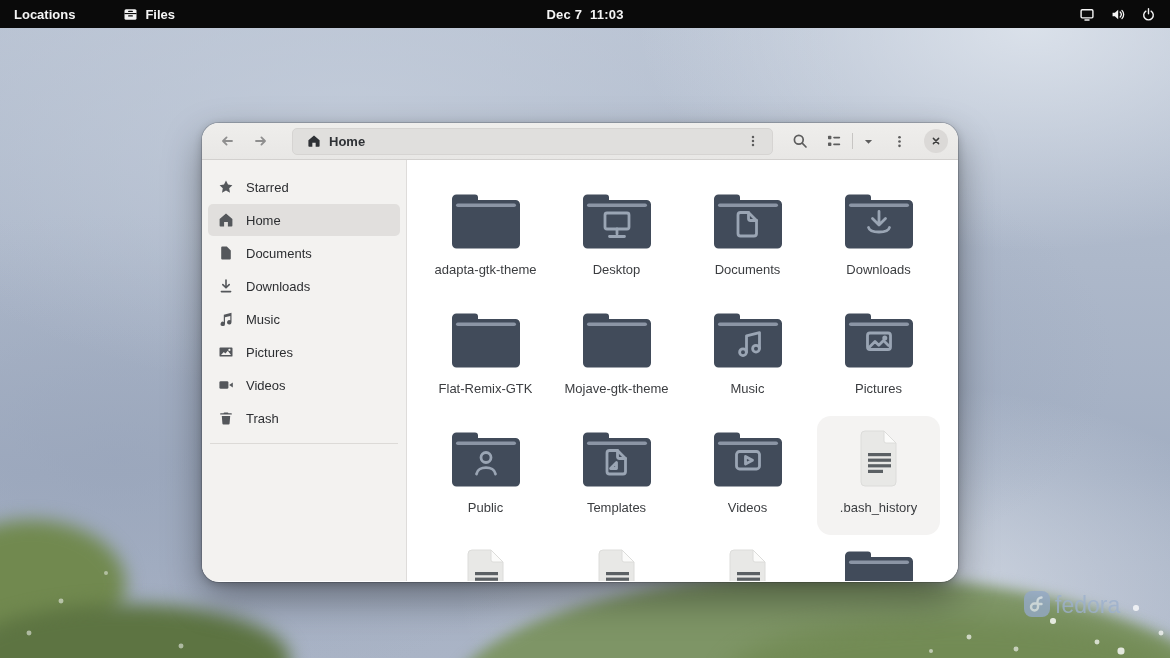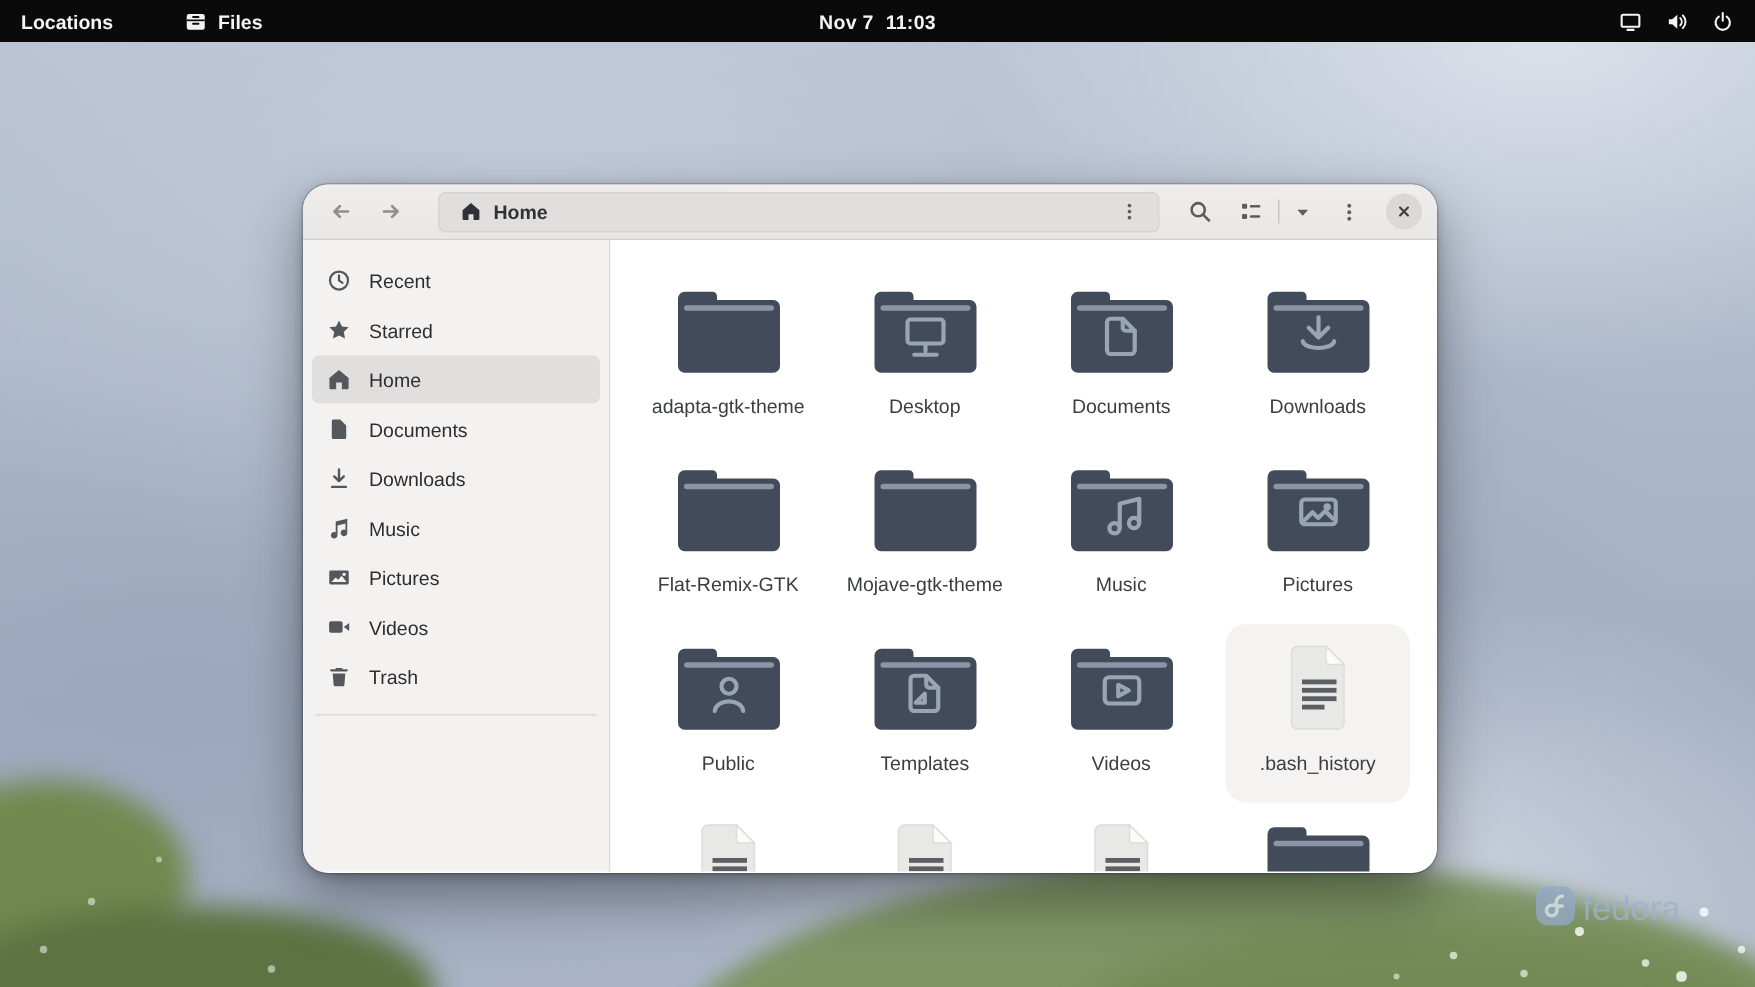--- a/index.html
+++ b/index.html
@@ -114,21 +114,21 @@
               <rect x="1.6" y="2.4" width="12.8" height="11.2" rx="1.6" fill="#f2f2f2"></rect>
               <rect x="1.6" y="6.4" width="12.8" height="1.2" fill="#0a0a0a"></rect>
               <rect x="5.4" y="3.9" width="5.2" height="1.5" rx=".7" fill="#0a0a0a"></rect>
               <rect x="5.4" y="8.7" width="5.2" height="1.5" rx=".7" fill="#0a0a0a"></rect>
             </svg>
         </span>
         <span>Files</span>
       </button>
     </div>
     <button class="tb-clock">
-      <span>Nov 7</span><span class="gap"></span><span>11:03</span>
+      <span>Dec 7</span><span class="gap"></span><span>11:03</span>
     </button>
     <div class="tb-right">
       <span>
         <svg width="16" height="15" viewBox="0 0 16 16" fill="none" stroke="#f5f5f5" stroke-width="1.5">
             <rect x="1.7" y="3" width="12.6" height="8.6" rx="1.2"></rect>
             <path d="M5.8 13.8h4.4" stroke-linecap="round"></path>
           </svg>
       </span>
       <span>
         <svg width="16" height="15" viewBox="0 0 16 16">
@@ -208,29 +208,20 @@
         <svg width="12" height="12" viewBox="0 0 16 16" fill="none" stroke="currentColor" stroke-width="1.9" stroke-linecap="round">
             <path d="M4.5 4.5l7 7M11.5 4.5l-7 7"></path>
           </svg>
       </button>
     </div>
 
     <div class="win-body">
       <div class="sidebar" id="sidebar">
           <div class="side-item">
             <span class="s-ico">
-              <svg width="16" height="16" viewBox="0 0 16 16" fill="none" stroke="currentColor" stroke-width="1.5" stroke-linecap="round">
-                <circle cx="8" cy="8" r="6"></circle>
-                <path d="M8 4.6V8l2.3 1.6"></path>
-              </svg>
-            </span>
-            <span>Recent</span>
-          </div>
-          <div class="side-item">
-            <span class="s-ico">
               <svg width="16" height="16" viewBox="0 0 16 16" fill="currentColor">
                 <path d="M8 1.6l2 4 4.4.6-3.2 3.1.8 4.4L8 11.6l-4 2.1.8-4.4L1.6 6.2 6 5.6z"></path>
               </svg>
             </span>
             <span>Starred</span>
           </div>
           <div class="side-item selected">
             <span class="s-ico">
               <svg width="16" height="16" viewBox="0 0 16 16" fill="currentColor">
                 <path d="M8 1.6 14.4 7v6.6a.9.9 0 0 1-.9.9H9.9V10H6.1v4.5H2.5a.9.9 0 0 1-.9-.9V7z"></path>

